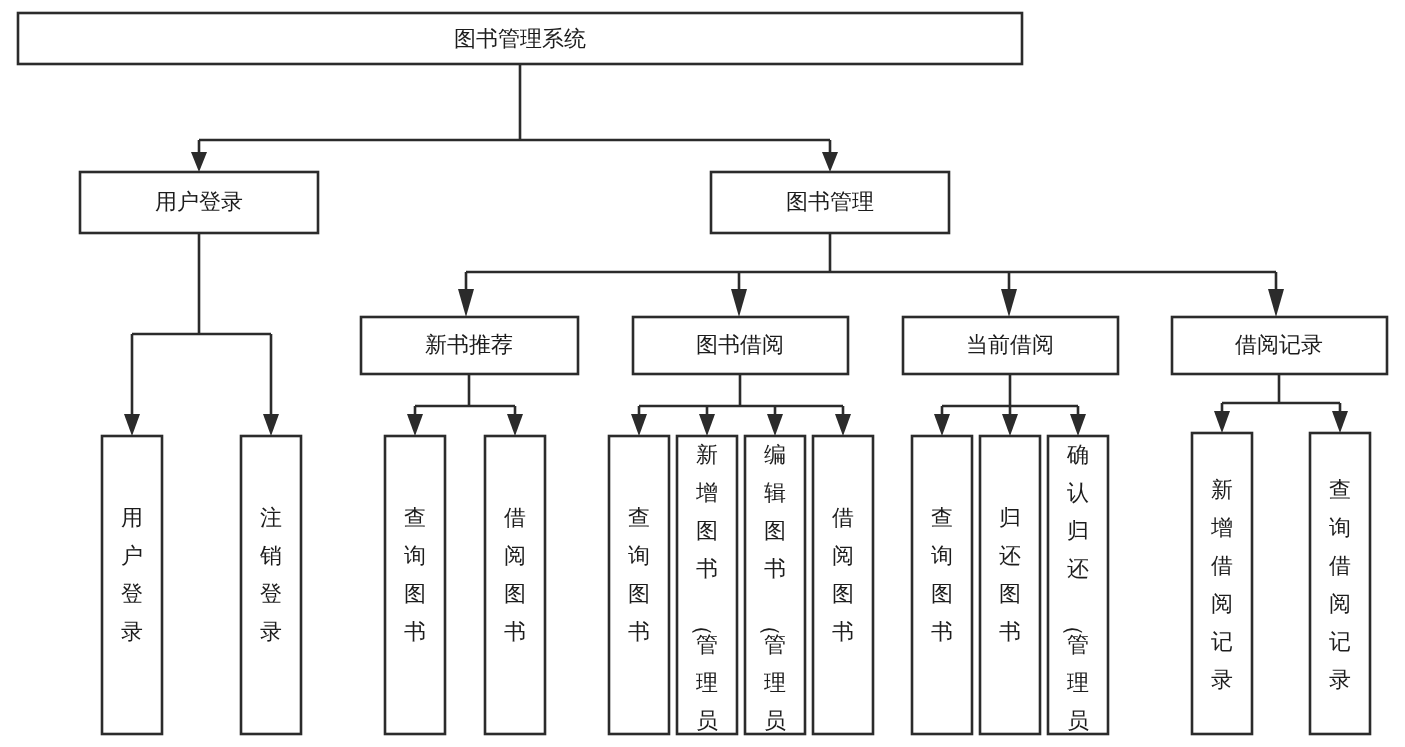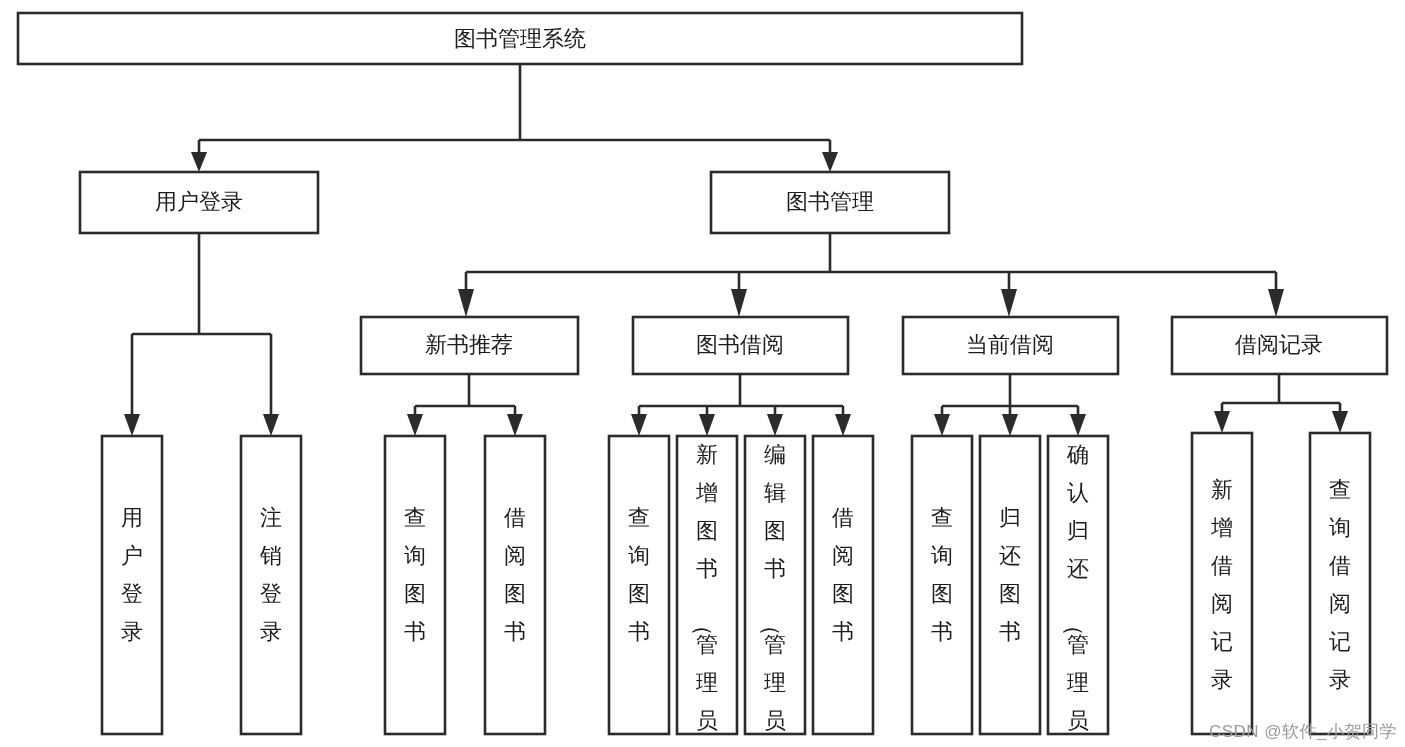--- a/index.html
+++ b/index.html
@@ -232,15 +232,14 @@
       <text class="node-label-v" x="1222"><tspan x="1222" y="497">新</tspan><tspan x="1222" y="535">增</tspan><tspan x="1222" y="573">借</tspan><tspan x="1222" y="611">阅</tspan><tspan x="1222" y="649">记</tspan><tspan x="1222" y="687">录</tspan></text>
     </g>
 
     <g>
       <rect class="node-box" x="1310" y="433" width="60" height="301"></rect>
       <text class="node-label-v" x="1340"><tspan x="1340" y="497">查</tspan><tspan x="1340" y="535">询</tspan><tspan x="1340" y="573">借</tspan><tspan x="1340" y="611">阅</tspan><tspan x="1340" y="649">记</tspan><tspan x="1340" y="687">录</tspan></text>
     </g>
 
   </svg>
 
-  <div class="watermark">CSDN @软件_小贺同学</div>
 
 </div>
 
 </body></html>

